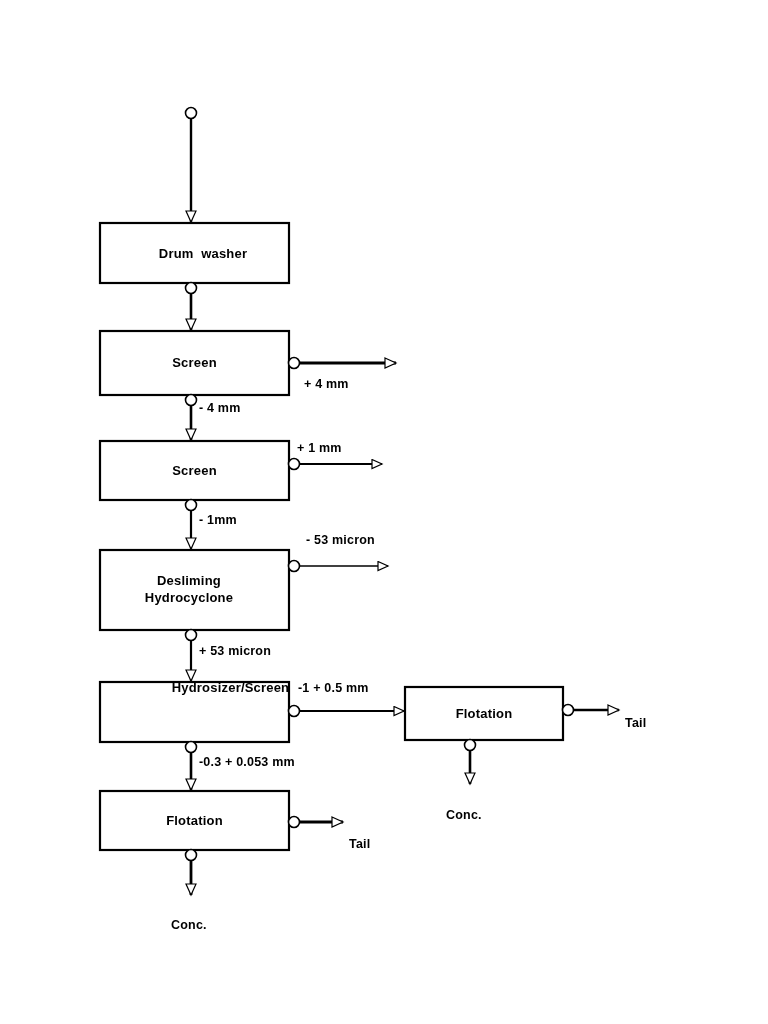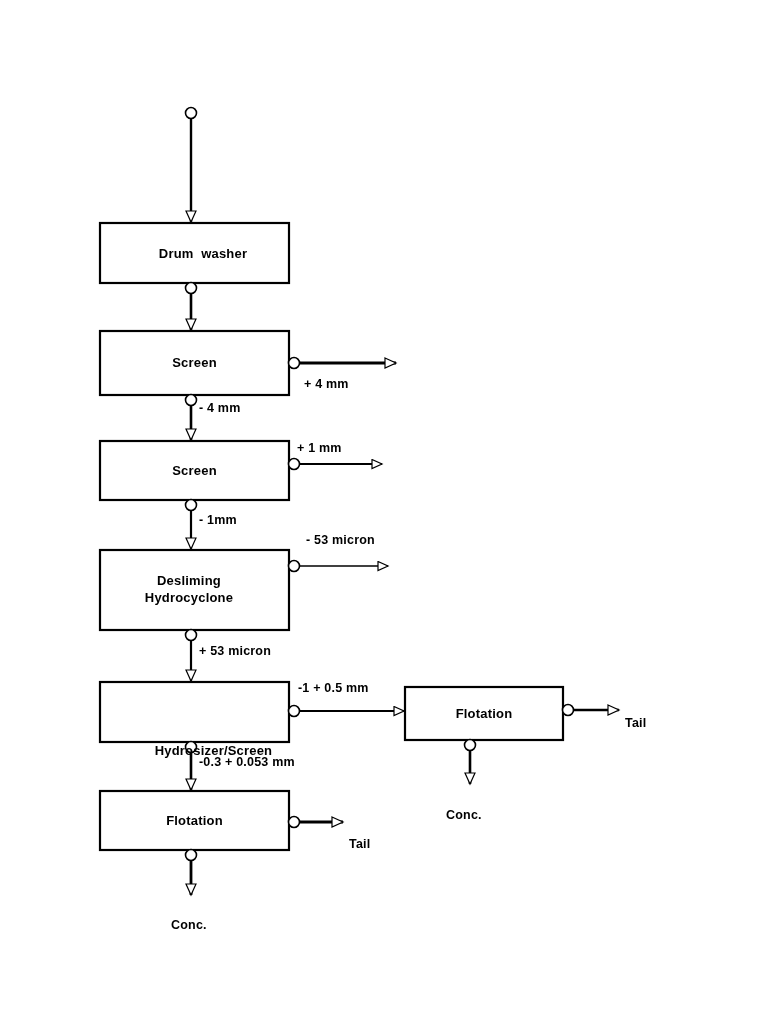--- a/index.html
+++ b/index.html
@@ -111,21 +111,21 @@
 
 <div class="node-label box-label" style="left:100px; top:245px; width:206px;">Drum  washer</div>
 
 <div class="node-label box-label" style="left:100px; top:354px; width:189px;">Screen</div>
 
 <div class="node-label box-label" style="left:100px; top:462px; width:189px;">Screen</div>
 
 <div class="node-label box-label" style="left:100px; top:572px; width:178px;">Desliming
 Hydrocyclone</div>
 
-<div class="node-label box-label" style="left:100px; top:742px; width:227px;">Hydrosizer/Screen</div>
+<div class="node-label box-label" style="left:100px; top:679px; width:227px;padding-left:17px;">Hydrosizer/Screen</div>
 
 <div class="node-label box-label" style="left:405px; top:705px; width:158px;">Flotation</div>
 
 <div class="node-label box-label" style="left:100px; top:812px; width:189px;">Flotation</div>
 
 <div class="node-label edge-label" style="left:304px; top:329px; text-align:right;margin-top:48px;">+ 4 mm</div>
 
 <div class="node-label edge-label" style="left:199px; top:401px; text-align:right;">- 4 mm</div>
 
 <div class="node-label edge-label" style="left:297px; top:441px; text-align:left;">+ 1 mm</div>

